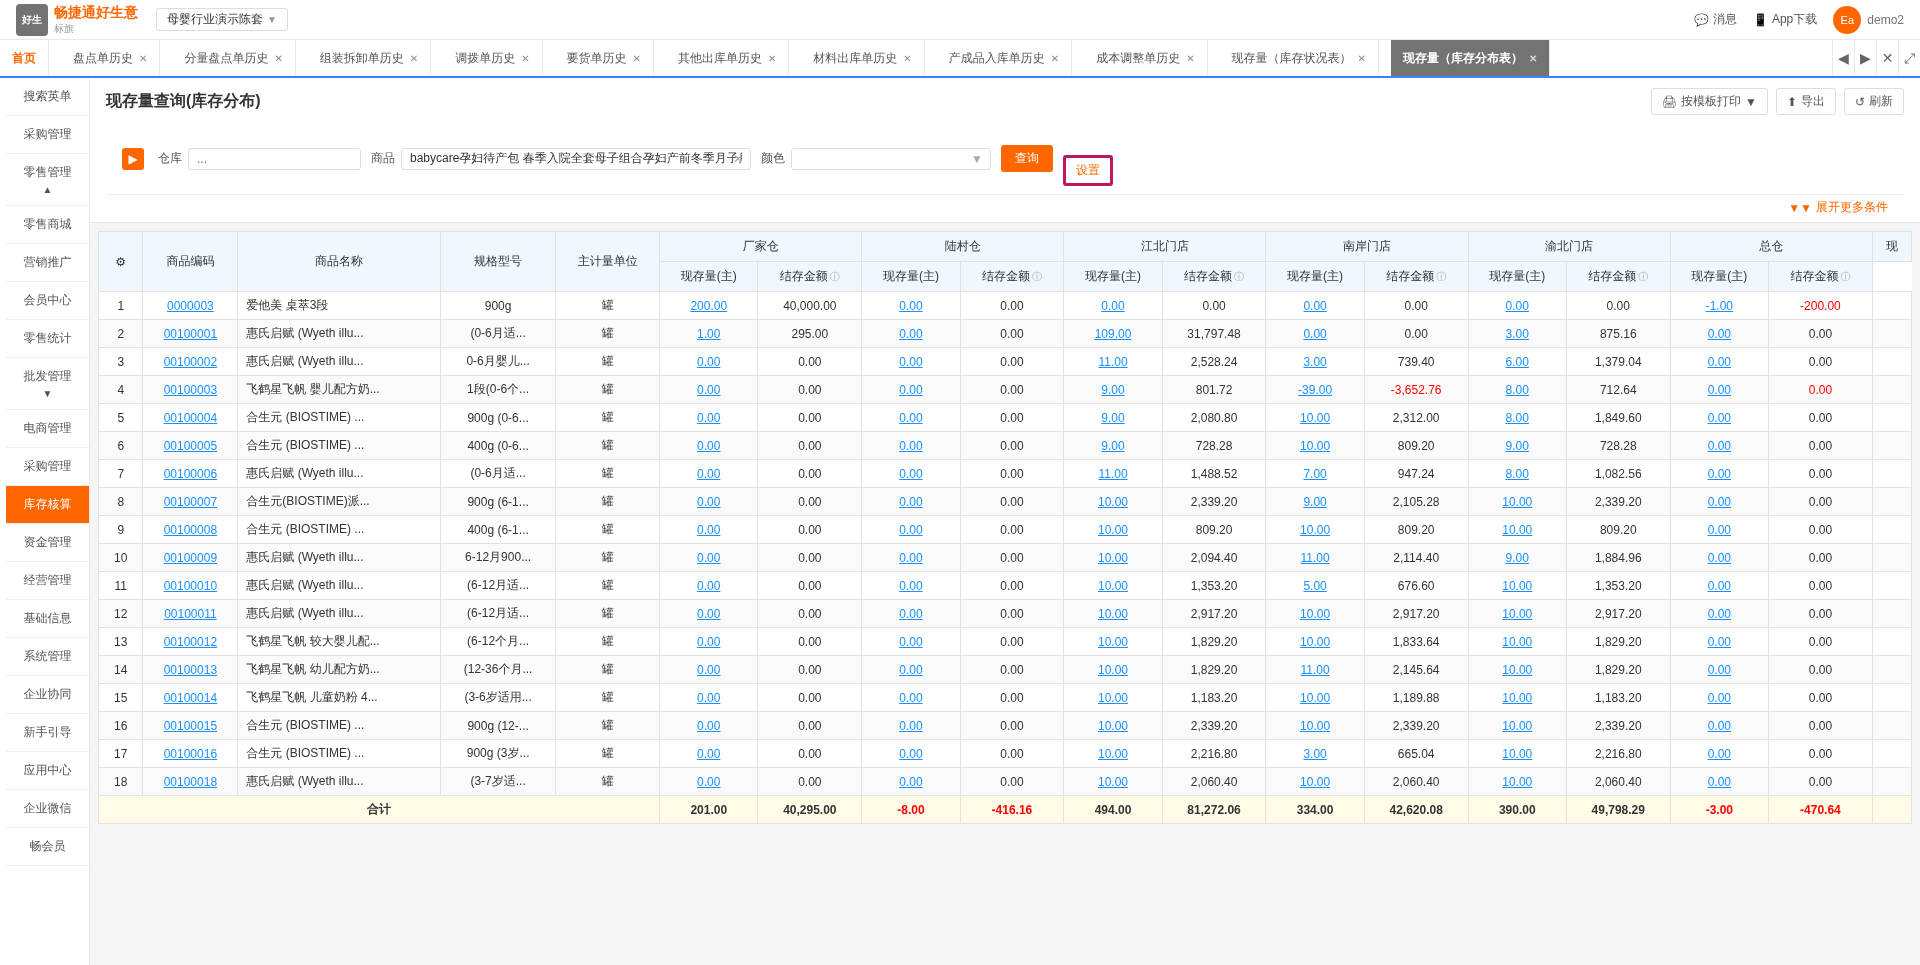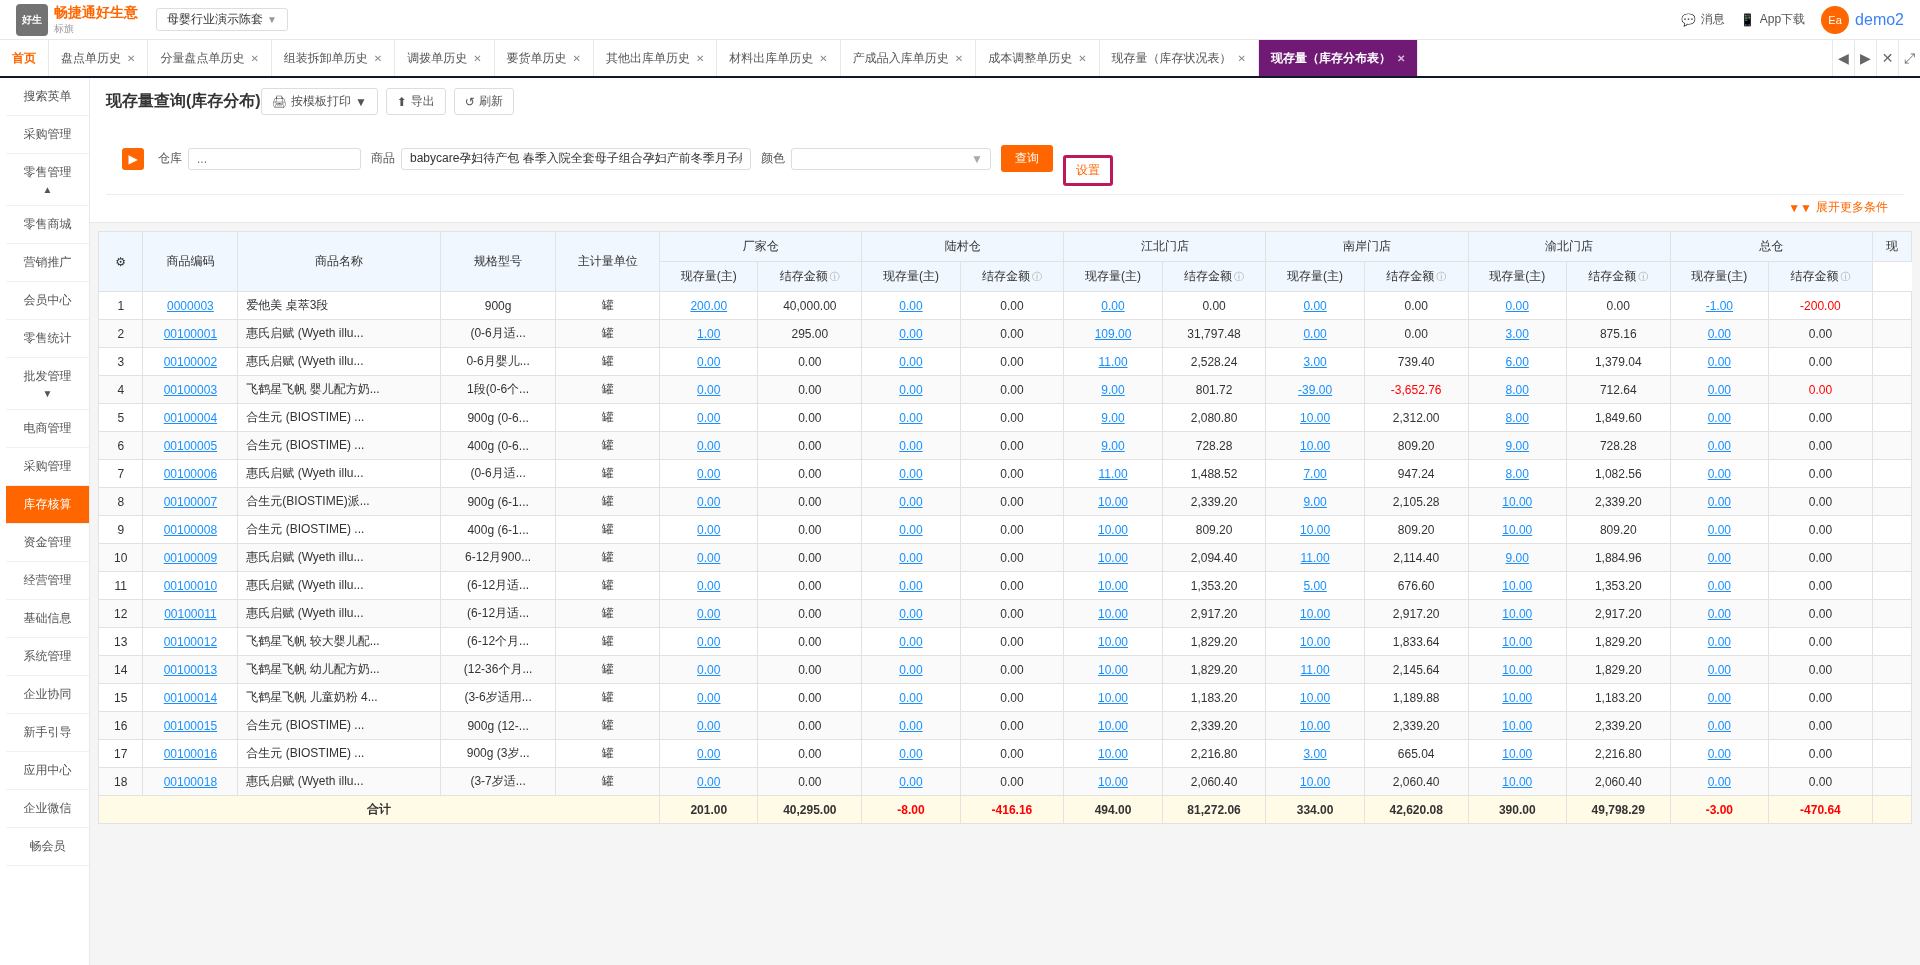--- a/index.html
+++ b/index.html
@@ -11,34 +11,34 @@
       background: #fff; height: 40px; padding: 0 16px;
       border-bottom: 1px solid #e8e8e8; position: relative; z-index: 10;
     }
     .top-bar-logo { display: flex; align-items: center; gap: 6px; }
     .logo-icon { width: 32px; height: 32px; background: #737373; border-radius: 4px; display: flex; align-items: center; justify-content: center; }
     .logo-icon span { color: #fff; font-size: 10px; font-weight: bold; }
     .top-bar-right { display: flex; align-items: center; gap: 16px; }
     .top-bar-right .msg, .top-bar-right .app { display: flex; align-items: center; gap: 4px; font-size: 12px; color: #555; cursor: pointer; }
     .avatar-wrap { display: flex; align-items: center; gap: 6px; cursor: pointer; }
     .avatar { width: 28px; height: 28px; border-radius: 50%; background: #ff6600; display: flex; align-items: center; justify-content: center; color: #fff; font-size: 11px; }
-    .username { font-size: 16px; color: #3b82f6; }
+    .username { font-size: 12px; color: #737373; }
 
     
     .nav-tabs {
       background: #fff; display: flex; align-items: center; overflow: hidden;
-      border-bottom: 2px solid #0f172a; position: relative; height: 38px;
+      border-bottom: 2px solid #3b82f6; position: relative; height: 38px; gap: 12px;
     }
     .nav-tab {
       display: flex; align-items: center; padding: 0 12px; height: 38px;
       font-size: 12px; color: #555; cursor: pointer; white-space: nowrap;
       border-right: 1px solid #e8e8e8; position: relative; flex-shrink: 0;
     }
     .nav-tab.active {
-      background: #701a75; color: #fff; font-weight: bold;
+      background: #737373; color: #fff; font-weight: bold;
     }
     .nav-tab .close-x {
       margin-left: 6px; font-size: 10px; color: inherit; opacity: 0.7;
     }
     .nav-tab.home { background: #fff; color: #ff6600; font-weight: bold; }
     .nav-arrows { display: flex; align-items: center; margin-left: auto; }
     .nav-arrow { width: 22px; height: 38px; display: flex; align-items: center; justify-content: center; cursor: pointer; background: #fff; border-left: 1px solid #e8e8e8; font-size: 14px; color: #666; }
     
     
     .layout { display: flex; height: calc(965px - 78px); }
@@ -54,21 +54,21 @@
     .sidebar-item.has-sub { display: flex; align-items: center; justify-content: center; gap: 3px; flex-direction: column; }
     .sidebar-arrow { font-size: 10px; }
 
     
     .main-content { flex: 1; overflow: hidden; display: flex; flex-direction: column; background: #f5f5f5; }
 
     
     .page-header {
       background: #fff; padding: 10px 16px 0 16px; border-bottom: 1px solid #e8e8e8;
     }
-    .page-title-row { display: flex; align-items: center; justify-content: flex-start; margin-bottom: 8px; }
+    .page-title-row { display: flex; align-items: center; justify-content: space-between; margin-bottom: 8px; }
     .page-title { font-size: 16px; font-weight: bold; color: #333; }
     .header-actions { display: flex; gap: 8px; align-items: center; }
     .btn-action { display: flex; align-items: center; gap: 4px; padding: 4px 10px; border: 1px solid #ddd; background: #fff; border-radius: 3px; cursor: pointer; font-size: 12px; color: #555; }
 
     
     .filter-bar { padding: 8px 16px; background: #fff; display: flex; align-items: center; gap: 10px; flex-wrap: wrap; border-bottom: 1px solid #eee; }
     .filter-item { display: flex; align-items: center; gap: 6px; }
     .filter-label { font-size: 12px; color: #555; }
     .filter-input { border: 1px solid #ddd; border-radius: 3px; padding: 3px 8px; font-size: 12px; color: #333; min-width: 80px; }
     .filter-input-wide { min-width: 320px; }

